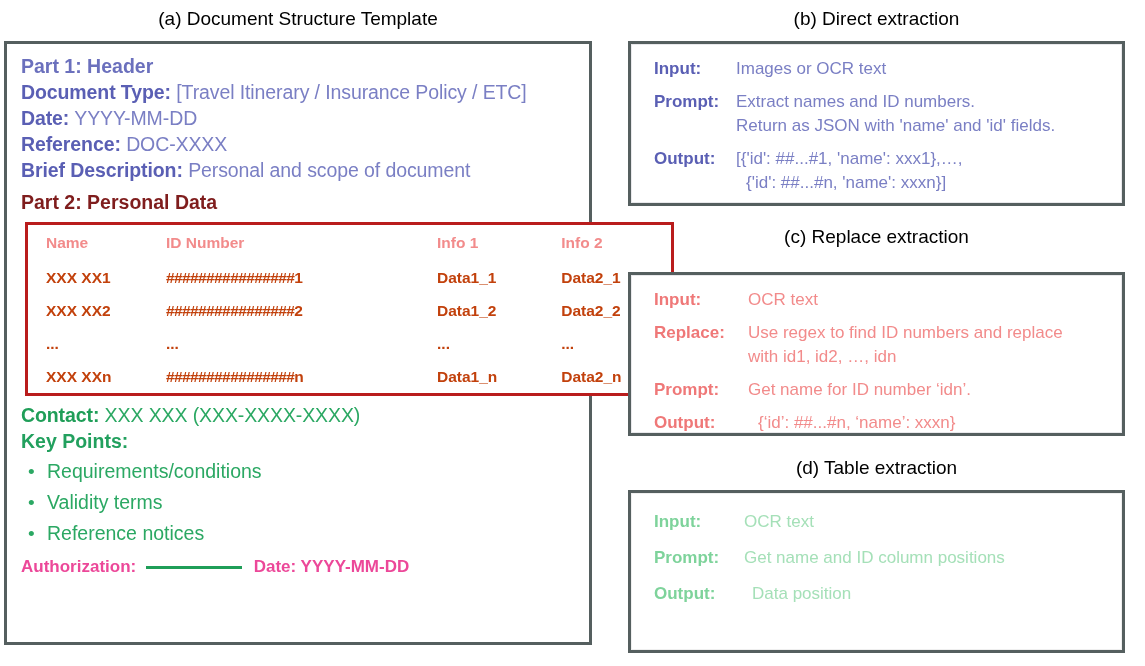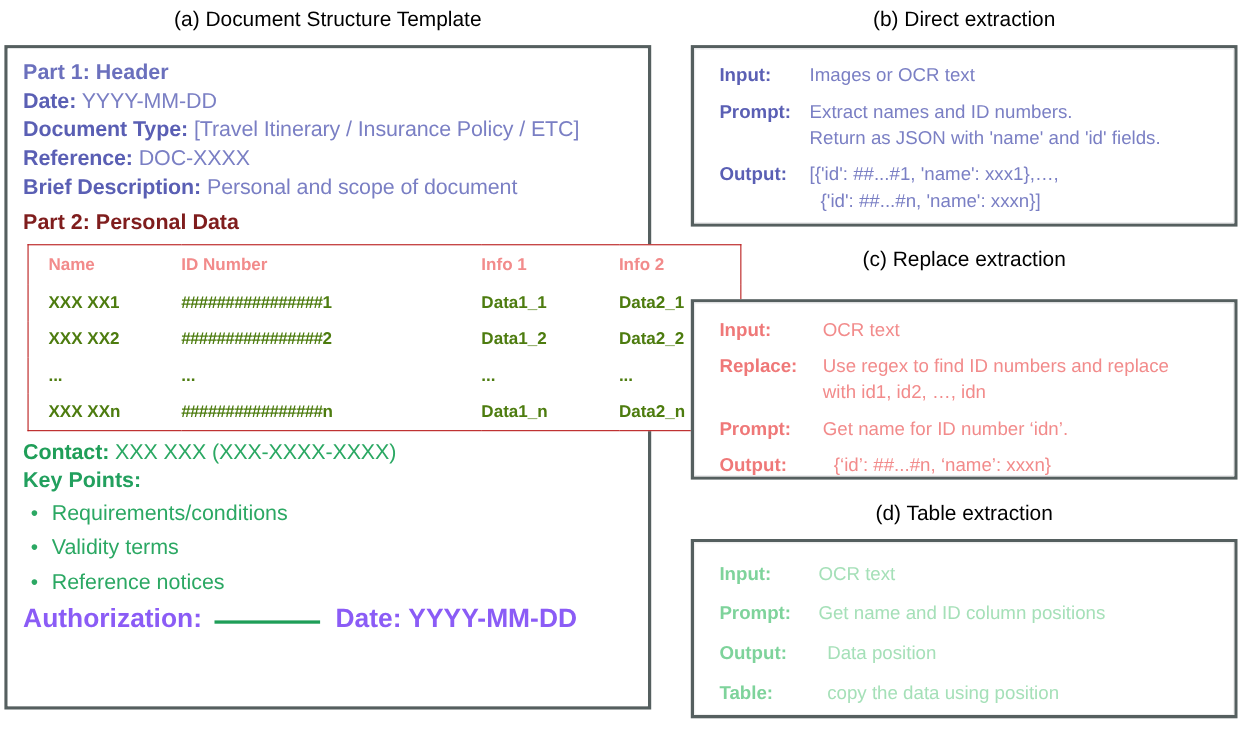--- a/index.html
+++ b/index.html
@@ -75,28 +75,28 @@
   .c-extra  .lbl   { color: #1f9e58; font-weight: 700; }
   .c-extra  .val   { color: #2ba863; font-weight: 400; }
 
   .spacer-6 { height: 6px; }
 
   
   .pdata-table {
     margin: 7px 0 0 4px;
     width: 649px;
     box-sizing: border-box;
-    border: 1px solid #b91c1c;
+    border: 3px solid #b91c1c;
     border-collapse: collapse;
     background: #ffffff;
   }
   .pdata-table td {
     font-size: 15.5px;
     font-weight: 700;
-    color: #4d7c0f;
+    color: #c2410c;
     padding: 0;
     height: 33px;
     vertical-align: middle;
     white-space: nowrap;
   }
   .pdata-table tr.hdr td { color: #f28b8b; height: 36px; }
   .pdata-table td.pad { padding-left: 18px; }
   .col-name { width: 104px; }
   .col-id   { width: 240px; }
   .col-i1   { width: 110px; margin-left: 12px; }
@@ -120,24 +120,24 @@
   .bullets li .bdot {
     position: absolute;
     left: 7px;
     top: 0;
     color: #2ba863;
     font-size: 19px;
   }
 
   .auth-row {
     margin-top: 4px;
-    font-size: 24px;
+    font-size: 17px;
     line-height: 28px;
     font-weight: 700;
-    color: #8b5cf6;
+    color: #ec4899;
     white-space: nowrap;
   }
   .auth-blank {
     display: inline-block;
     width: 96px;
     border-bottom: 3px solid #1f9e58;
     margin: 0 7px 0 5px;
     vertical-align: 3px;
   }
 
@@ -203,26 +203,26 @@
 <div class="caption" id="cap-c">(c) Replace extraction</div>
 <div class="caption" id="cap-d">(d) Table extraction</div>
 
 <div class="panel" id="panel-a">
   <div class="panel-inner">
     <div class="a-body">
 
       <div class="c-header">
         <div class="sect-head">Part 1: Header</div>
         <div class="line">
+          <span class="lbl">Document Type:</span>
+          <span class="val">[Travel Itinerary / Insurance Policy / ETC]</span>
+        </div>
+        <div class="line">
           <span class="lbl">Date:</span>
           <span class="val">YYYY-MM-DD</span>
-        </div>
-        <div class="line">
-          <span class="lbl">Document Type:</span>
-          <span class="val">[Travel Itinerary / Insurance Policy / ETC]</span>
         </div>
         <div class="line">
           <span class="lbl">Reference:</span>
           <span class="val">DOC-XXXX</span>
         </div>
         <div class="line">
           <span class="lbl">Brief Description:</span>
           <span class="val">Personal and scope of document</span>
         </div>
       </div>
@@ -377,21 +377,15 @@
         <div class="rvalue">
           <span class="vline">Get name and ID column positions</span>
         </div>
       </div>
       <div class="row">
         <div class="rlabel">Output:</div>
         <div class="rvalue">
           <span class="vline" style="padding-left:8px">Data position</span>
         </div>
       </div>
-      <div class="row">
-        <div class="rlabel">Table:</div>
-        <div class="rvalue">
-          <span class="vline" style="padding-left:8px">copy the data using position</span>
-        </div>
-      </div>
     </div>
   </div>
 </div>
 
 </body></html>

